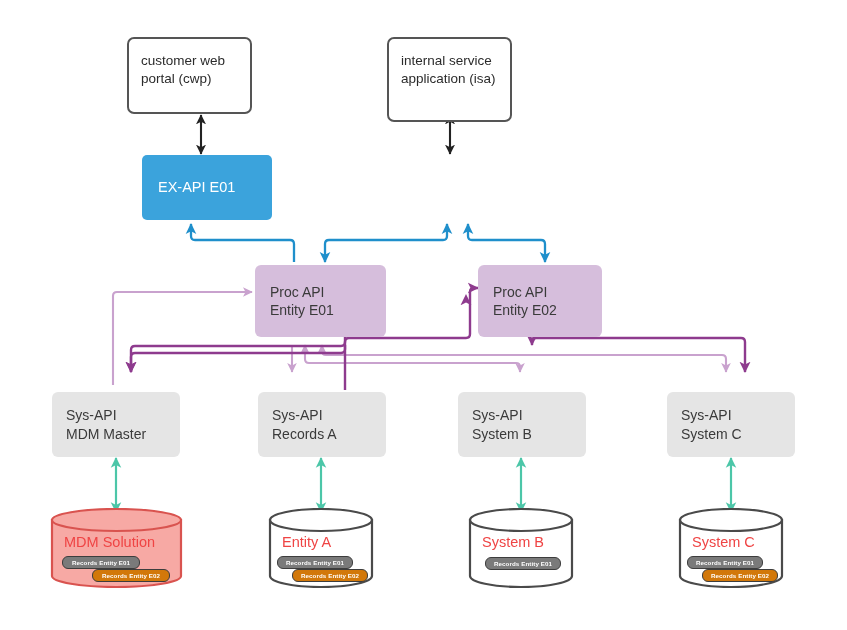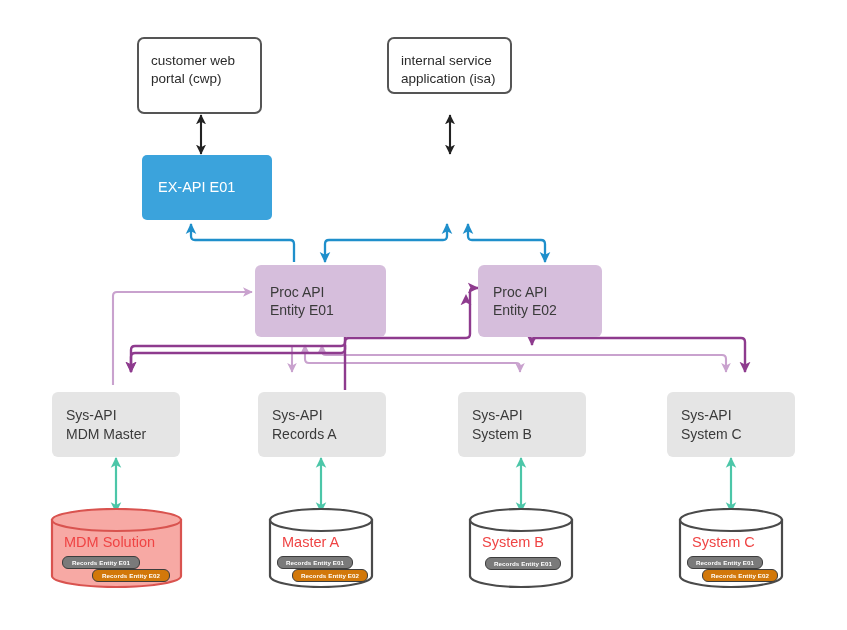--- a/index.html
+++ b/index.html
@@ -125,25 +125,25 @@
 
       <g stroke="#4CC6A8" stroke-width="2.2" marker-start="url(#agr)" marker-end="url(#agr)">
         <path d="M116,458 L116,512"></path>
         <path d="M321,458 L321,512"></path>
         <path d="M521,458 L521,512"></path>
         <path d="M731,458 L731,512"></path>
       </g>
     </g>
   </svg>
 
-  <div class="node consumer" style="left:137px;top:37px;width:125px;height:77px;">
+  <div class="node consumer" style="left:127px;top:37px;width:125px;height:77px;">
     <div class="lbl">customer web
 portal (cwp)</div>
   </div>
-  <div class="node consumer" style="left:387px;top:37px;width:125px;height:57px;">
+  <div class="node consumer" style="left:387px;top:37px;width:125px;height:85px;">
     <div class="lbl">internal service
 application (isa)</div>
   </div>
 
   <div class="node exapi" style="left:142px;top:155px;width:130px;height:65px;">
     <div class="lbl">EX-API  E01</div>
   </div>
 
   <div class="node procapi" style="left:255px;top:265px;width:131px;height:72px;">
     <div class="lbl">Proc API
@@ -176,21 +176,21 @@
     <div class="cyl-title" style="top:26px;">MDM Solution</div>
     <div class="badge e01" style="left:12px;top:48px;width:78px;height:13px;">Records Entity E01</div>
     <div class="badge e02" style="left:42px;top:61px;width:78px;height:13px;">Records Entity E02</div>
   </div>
 
   <div class="cyl" style="left:268px;top:508px;width:106px;height:80px;">
     <svg width="106" height="80" viewBox="0 0 106 80">
       <path d="M2,12 L2,68 A51,11 0 0 0 104,68 L104,12 Z" fill="#ffffff" stroke="#4a4a4a" stroke-width="2.2"></path>
       <ellipse cx="53" cy="12" rx="51" ry="11" fill="#ffffff" stroke="#4a4a4a" stroke-width="2.2"></ellipse>
     </svg>
-    <div class="cyl-title" style="top:26px;">Master A</div>
+    <div class="cyl-title" style="top:26px;">Entity A</div>
     <div class="badge e01" style="left:9px;top:48px;width:76px;height:13px;">Records Entity E01</div>
     <div class="badge e02" style="left:24px;top:61px;width:76px;height:13px;">Records Entity E02</div>
   </div>
 
   <div class="cyl" style="left:468px;top:508px;width:106px;height:80px;">
     <svg width="106" height="80" viewBox="0 0 106 80">
       <path d="M2,12 L2,68 A51,11 0 0 0 104,68 L104,12 Z" fill="#ffffff" stroke="#4a4a4a" stroke-width="2.2"></path>
       <ellipse cx="53" cy="12" rx="51" ry="11" fill="#ffffff" stroke="#4a4a4a" stroke-width="2.2"></ellipse>
     </svg>
     <div class="cyl-title" style="top:26px;">System B</div>

